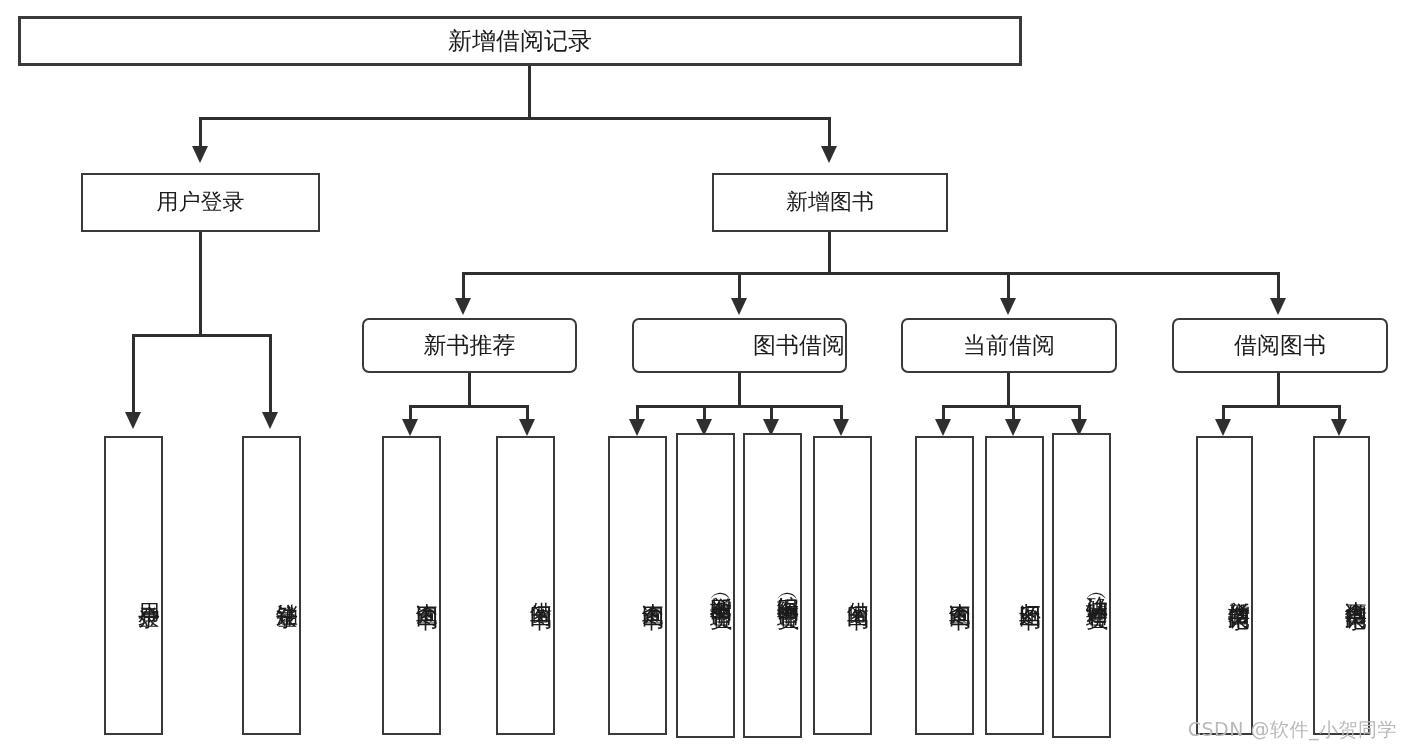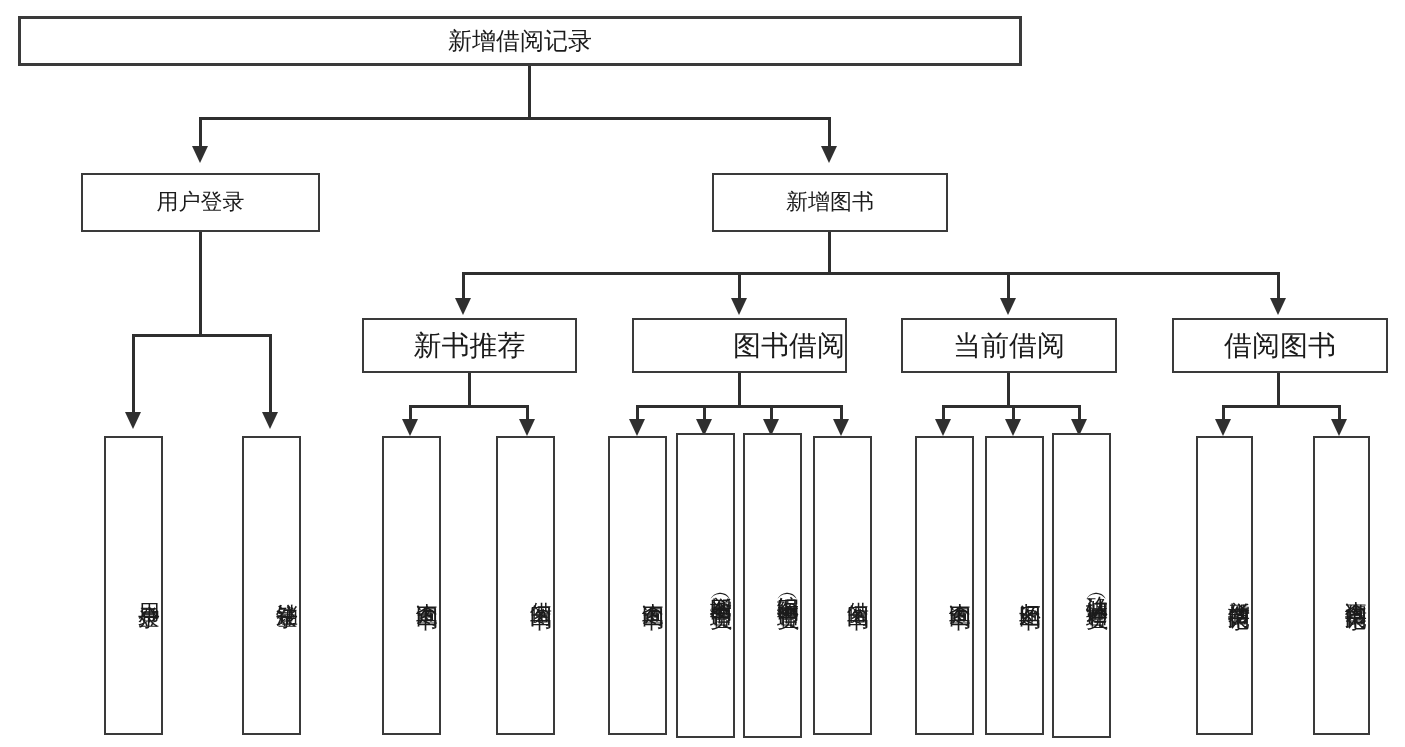--- a/index.html
+++ b/index.html
@@ -29,21 +29,22 @@
     color:#1b1b1b;
   }
   .node.root{
     border-width:3px;
     font-size:24px;
   }
   .node.lvl1{
     font-size:22px;
   }
   .node.lvl2{
-    font-size:28px;
+    font-size:23px;
+    border-radius:7px;
   }
   .node.leaf{
     font-size:22px;
     writing-mode:vertical-rl;
     text-orientation:upright;
     align-items:flex-start;
     justify-content:center;
     padding-top:6px;
     letter-spacing:2px;
   }
@@ -217,14 +218,15 @@
     <span class="vtxt">确认归还（管理员）</span>
   </div>
 
   <div class="node leaf" style="left:1196px;top:436px;width:57px;height:299px;">
     <span class="vtxt">新增借阅记录</span>
   </div>
   <div class="node leaf" style="left:1313px;top:436px;width:57px;height:299px;">
     <span class="vtxt">查询借阅记录</span>
   </div>
 
+  <div id="watermark">CSDN @软件_小贺同学</div>
 
 </div>
 
 </body></html>

